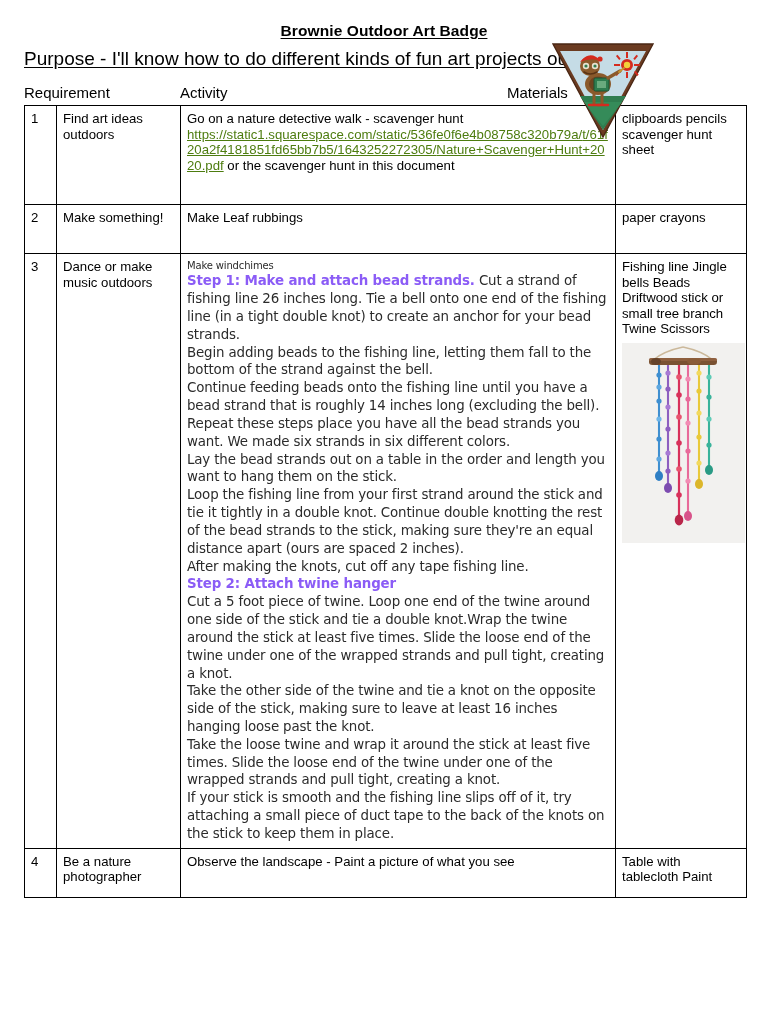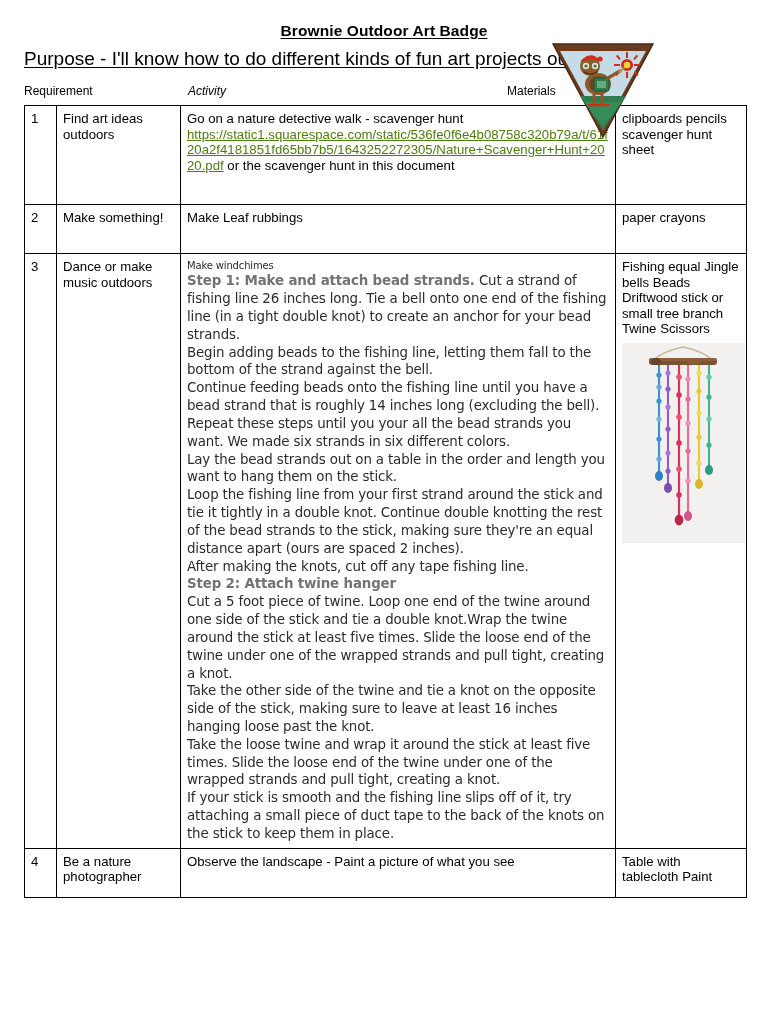--- a/index.html
+++ b/index.html
@@ -49,27 +49,27 @@
     top: 48px;
     font-size: 19px;
     text-decoration: underline;
     text-underline-offset: 2px;
     white-space: nowrap;
   }
 
   
   .col-head {
     position: absolute;
-    font-size: 12px;
+    font-size: 15px;
     top: 84px;
     white-space: nowrap;
     text-align: center;
   }
   .col-head.requirement { left: 24px; }
-  .col-head.activity    { left: 188px; font-style: italic; }
+  .col-head.activity    { left: 180px; }
   .col-head.materials   { left: 507px; }
 
   
   .badge {
     position: absolute;
     left: 550px;
     top: 40px;
     width: 106px;
     height: 100px;
     z-index: 5;
@@ -120,21 +120,21 @@
     font-family: "DejaVu Sans", sans-serif;
     font-size: 13.4px;
     line-height: 1.33;
     color: #2b2b2b;
     letter-spacing: -0.15px;
   }
   .chime-body p {
     margin: 0;
     text-indent: 0;
   }
-  .chime-body b { color: #737373; }
+  .chime-body b { color: #8b5cf6; }
   .chime-title {
     font-family: "DejaVu Sans", sans-serif;
     font-size: 10px;
     line-height: 1.33;
     color: #2b2b2b;
     letter-spacing: -0.15px;
     margin: 0;
   }
 
   
@@ -246,33 +246,33 @@
 
       <tr class="row3">
         <td class="cell-num">3</td>
         <td class="cell-req">Dance or make music outdoors</td>
         <td class="cell-act">
           <p class="chime-title">Make windchimes</p>
           <div class="chime-body">
             <p><b>Step 1: Make and attach bead strands.</b><span> Cut a strand of fishing line 26 inches long. Tie a bell onto one end of the fishing line (in a tight double knot) to create an anchor for your bead strands.</span></p>
             <p>Begin adding beads to the fishing line, letting them fall to the bottom of the strand against the bell.</p>
             <p>Continue feeding beads onto the fishing line until you have a bead strand that is roughly 14 inches long (excluding the bell).</p>
-            <p>Repeat these steps until you your all the bead strands you want. We made six strands in six different colors.</p>
+            <p>Repeat these steps place you have all the bead strands you want. We made six strands in six different colors.</p>
             <p>Lay the bead strands out on a table in the order and length you want to hang them on the stick.</p>
             <p>Loop the fishing line from your first strand around the stick and tie it tightly in a double knot. Continue double knotting the rest of the bead strands to the stick, making sure they're an equal distance apart (ours are spaced 2 inches).</p>
             <p>After making the knots, cut off any tape fishing line.</p>
             <p><b>Step 2: Attach twine hanger</b></p>
             <p>Cut a 5 foot piece of twine. Loop one end of the twine around one side of the stick and tie a double knot.Wrap the twine around the stick at least five times. Slide the loose end of the twine under one of the wrapped strands and pull tight, creating a knot.</p>
             <p>Take the other side of the twine and tie a knot on the opposite side of the stick, making sure to leave at least 16 inches hanging loose past the knot.</p>
             <p>Take the loose twine and wrap it around the stick at least five times. Slide the loose end of the twine under one of the wrapped strands and pull tight, creating a knot.</p>
             <p>If your stick is smooth and the fishing line slips off of it, try attaching a small piece of duct tape to the back of the knots on the stick to keep them in place.</p>
           </div>
         </td>
         <td class="cell-mat">
-          <span class="m">Fishing equal</span>
+          <span class="m">Fishing line</span>
           <span class="m">Jingle bells</span>
           <span class="m">Beads</span>
           <span class="m">Driftwood stick or</span>
           <span class="m">small tree branch</span>
           <span class="m">Twine</span>
           <span class="m">Scissors</span>
 
           
           <svg class="chime-photo" viewBox="0 0 123 200" xmlns="http://www.w3.org/2000/svg">
             <rect x="0" y="0" width="123" height="200" fill="#f2f1ef"></rect>

